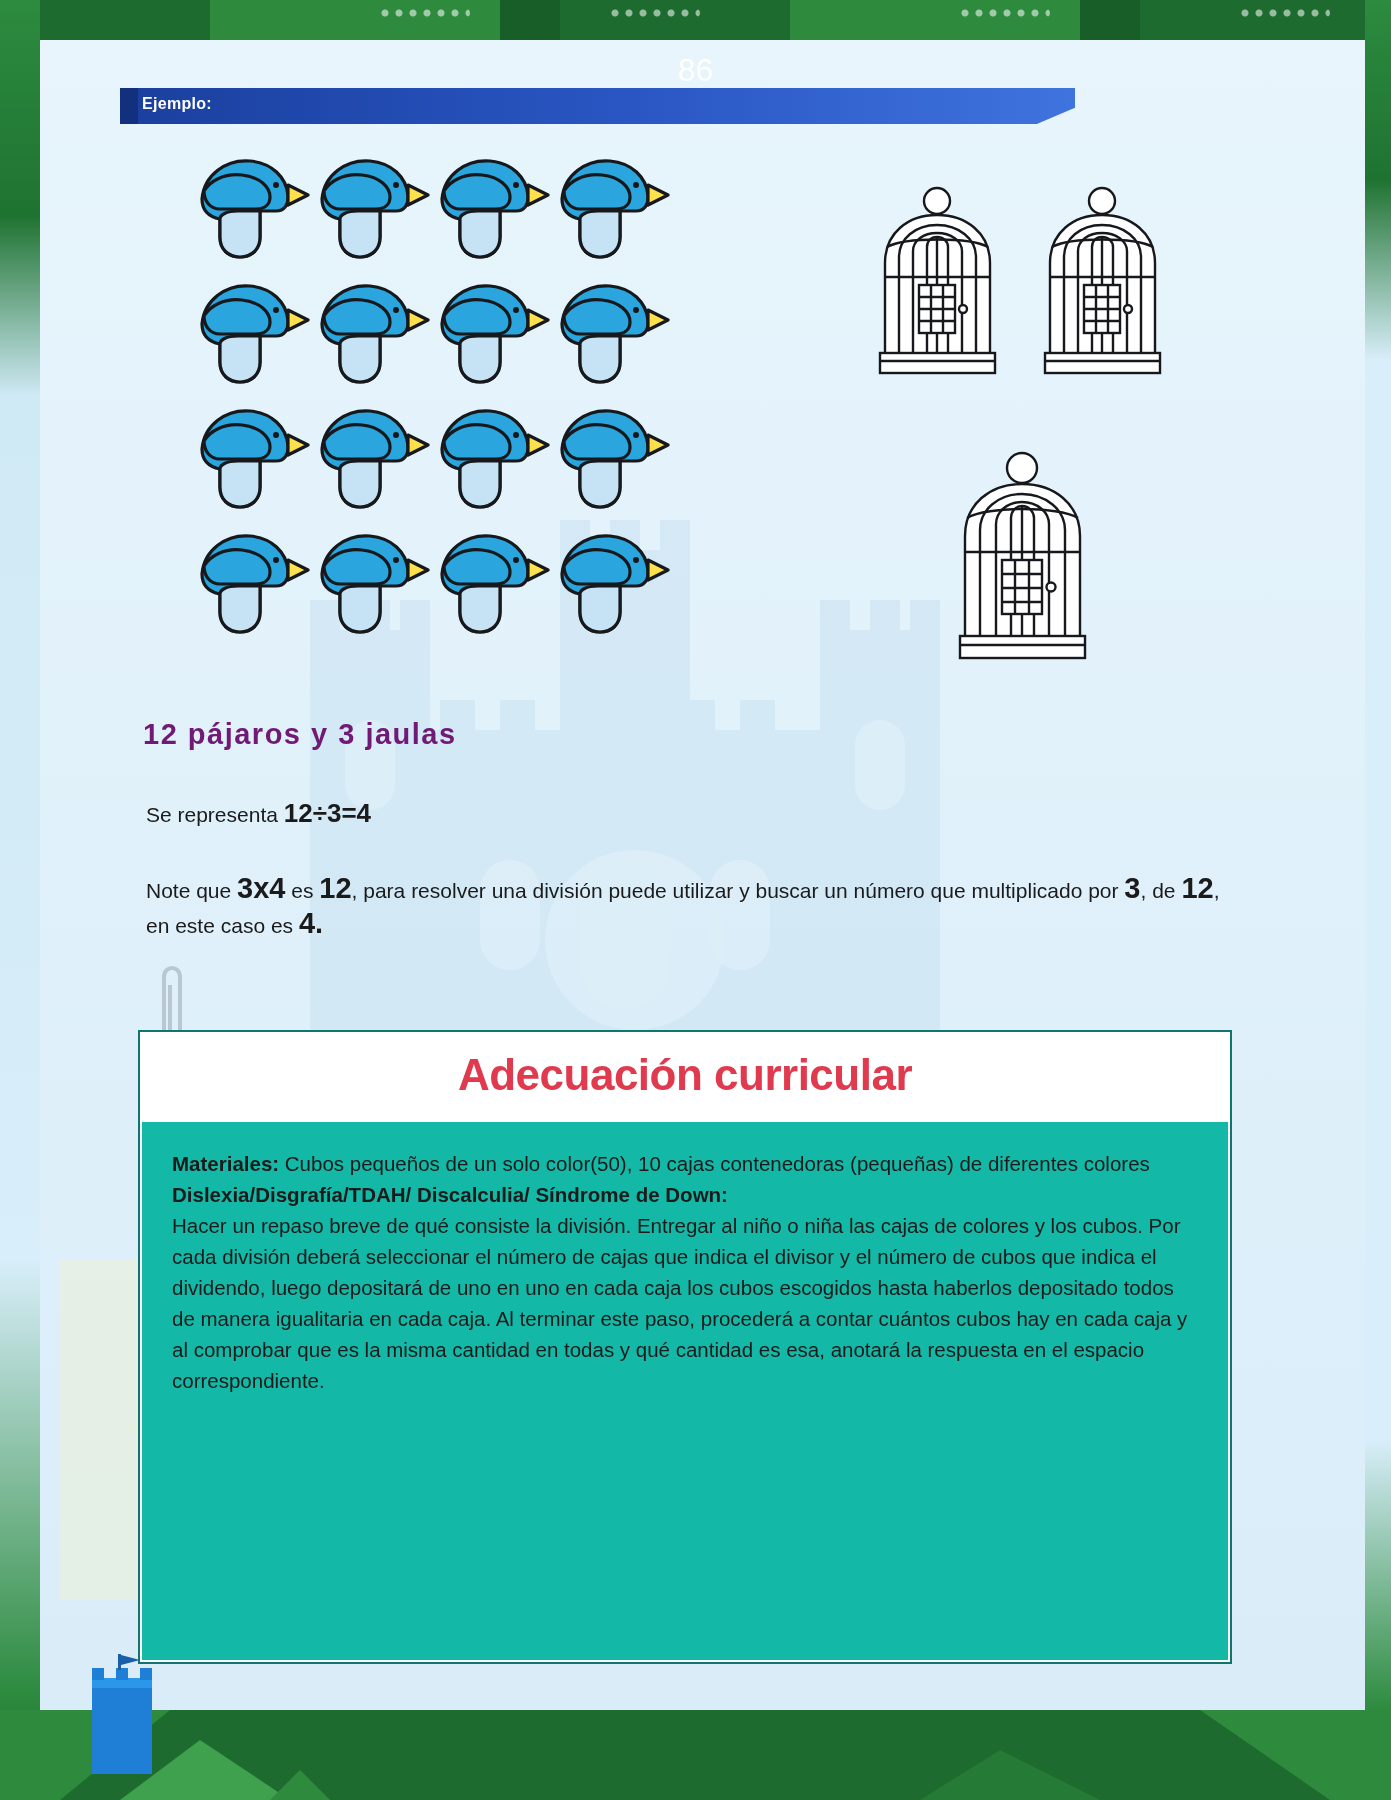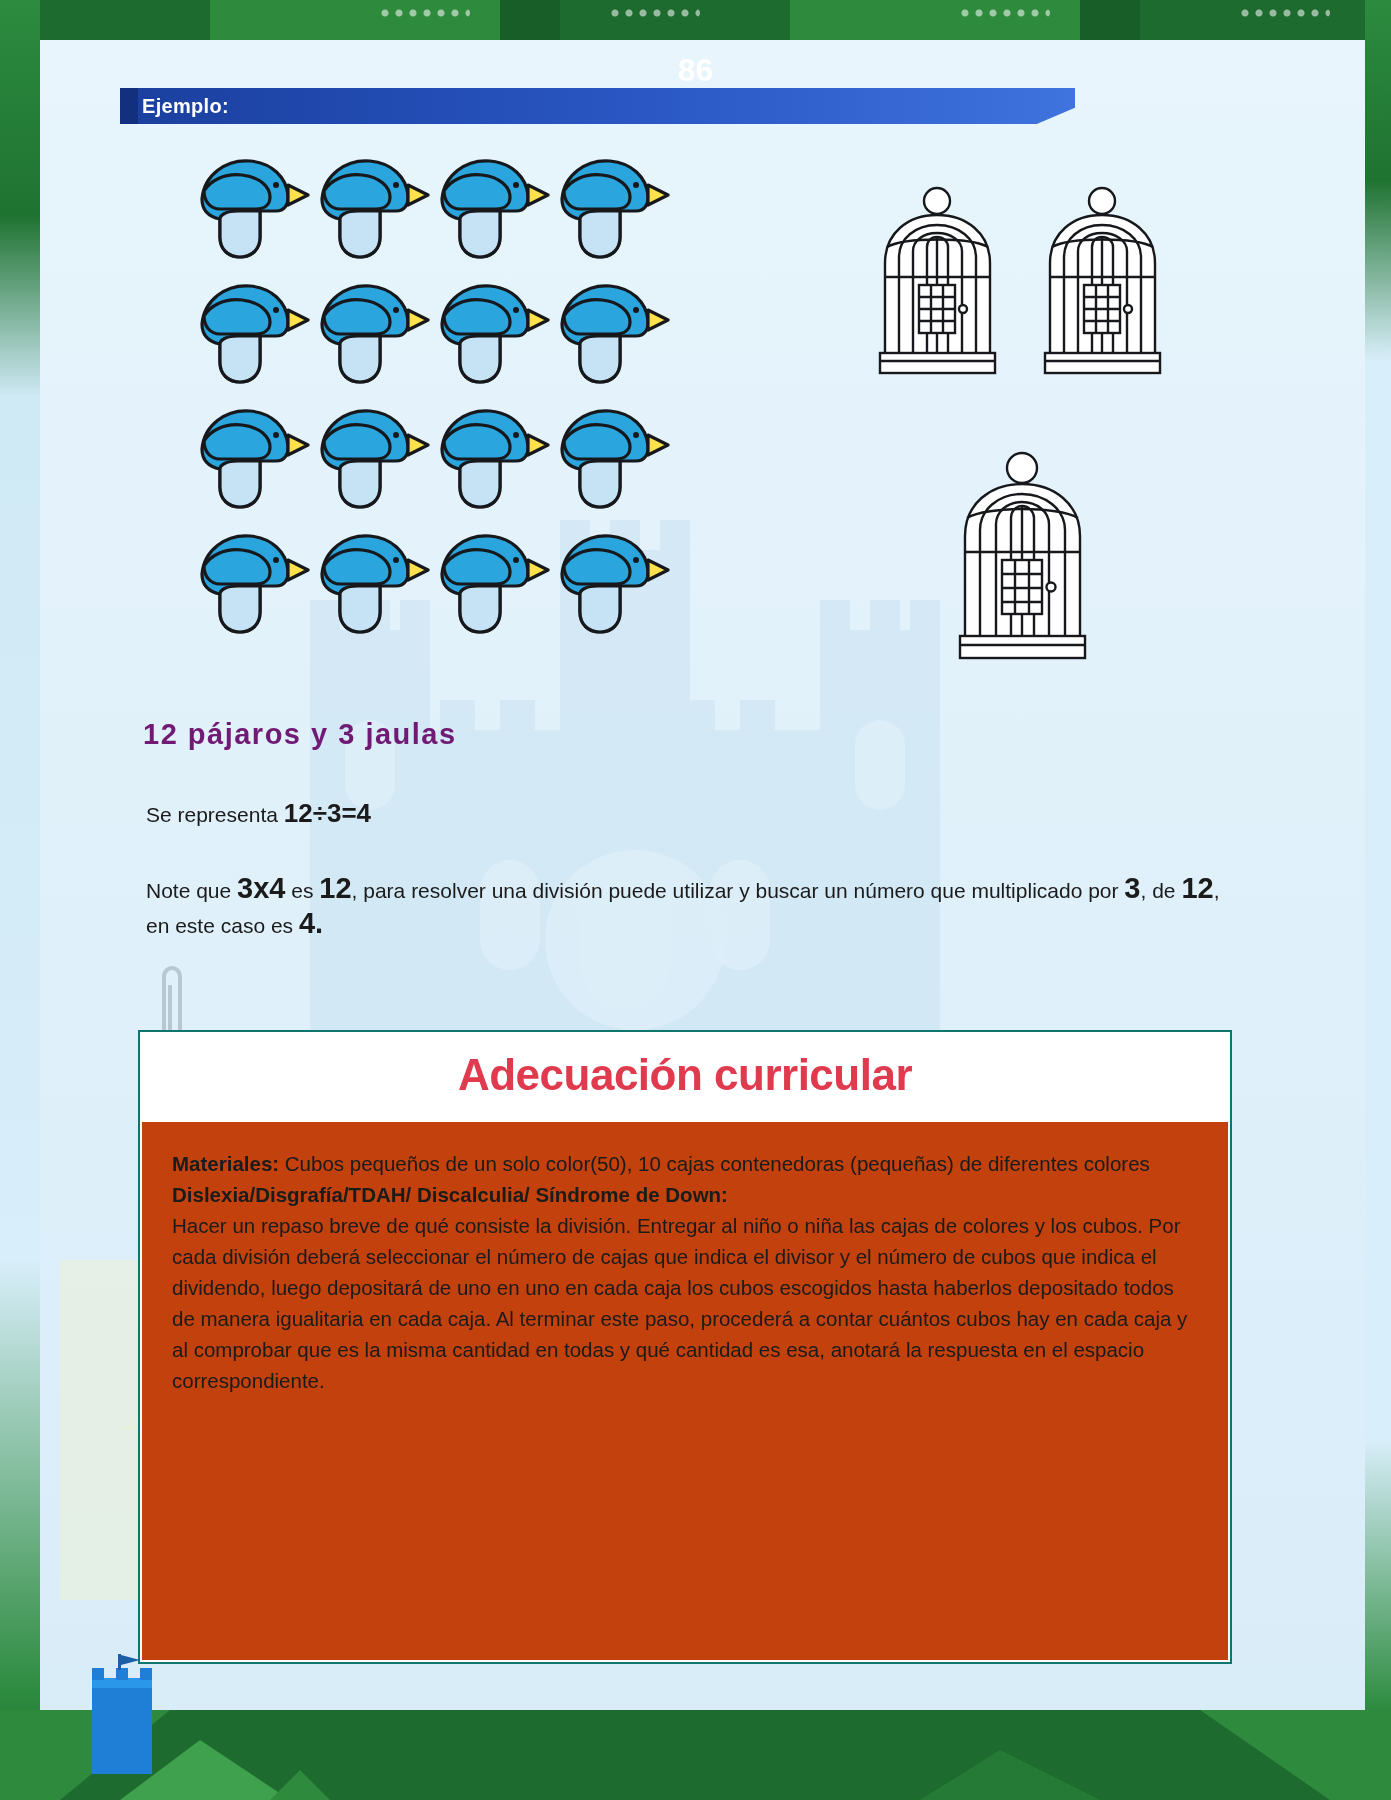--- a/index.html
+++ b/index.html
@@ -86,21 +86,21 @@
   }
   .ejemplo-banner .bar2 {
     position: absolute;
     left: 0; top: 0; width: 18px; bottom: 0;
     background: #12307e;
   }
   .ejemplo-banner .label {
     position: absolute;
     left: 22px; top: 7px;
     color: #ffffff;
-    font-size: 20px;
+    font-size: 16px;
     font-weight: bold;
     letter-spacing: .3px;
   }
 
   
   .bird-grid {
     position: absolute;
     left: 190px; top: 145px;
     display: grid;
     grid-template-columns: repeat(4, 120px);
@@ -153,21 +153,21 @@
     left: 0; right: 0; top: 18px;
     text-align: center;
     color: #e03a4e;
     font-size: 44px;
     font-weight: bold;
     letter-spacing: -.5px;
   }
   .adec-body {
     position: absolute;
     left: 2px; right: 2px; top: 90px; bottom: 2px;
-    background: #c2410c;
+    background: #14b8a6;
     padding: 26px 30px 0 30px;
     box-sizing: border-box;
   }
   .adec-body p {
     margin: 0;
     font-size: 20.5px;
     line-height: 31px;
     color: #1b1b1b;
   }
   .adec-body p.tight { margin-bottom: 0; }
@@ -186,21 +186,21 @@
     position: absolute;
     left: 82px; bottom: 26px;
     width: 80px; height: 120px;
   }
   .pagenum {
     position: absolute;
     left: 0; right: 0; top: 52px;
     text-align: center;
     color: #ffffff;
     font-size: 32px;
-    font-weight: bold;
+    font-weight: normal;
   }
 </style>
 </head>
 <body>
 
 <div class="page-bg"></div>
 
 <svg class="watermark" viewBox="0 0 1150 1300" xmlns="http://www.w3.org/2000/svg">
   <g fill="#c7e2f1" stroke="none">
     <rect x="250" y="330" width="120" height="600"></rect>

